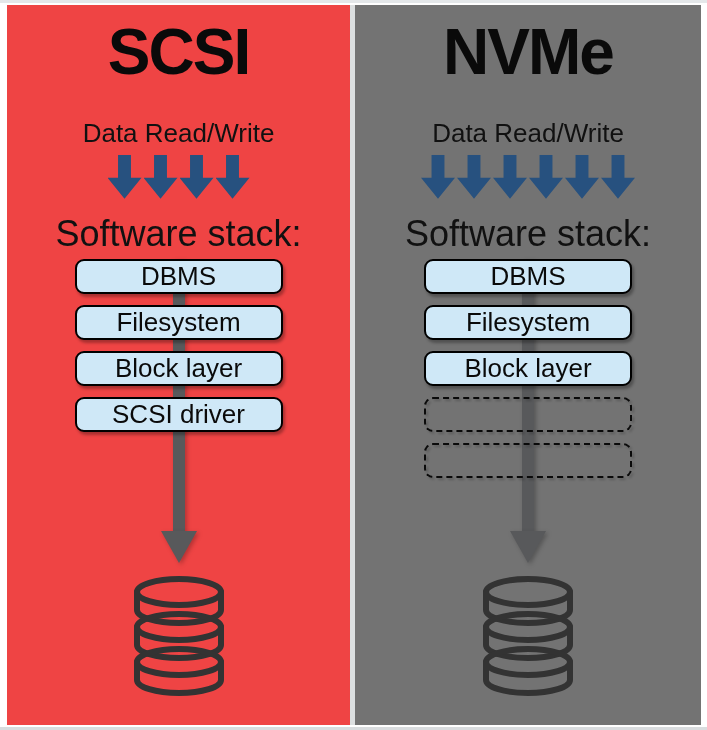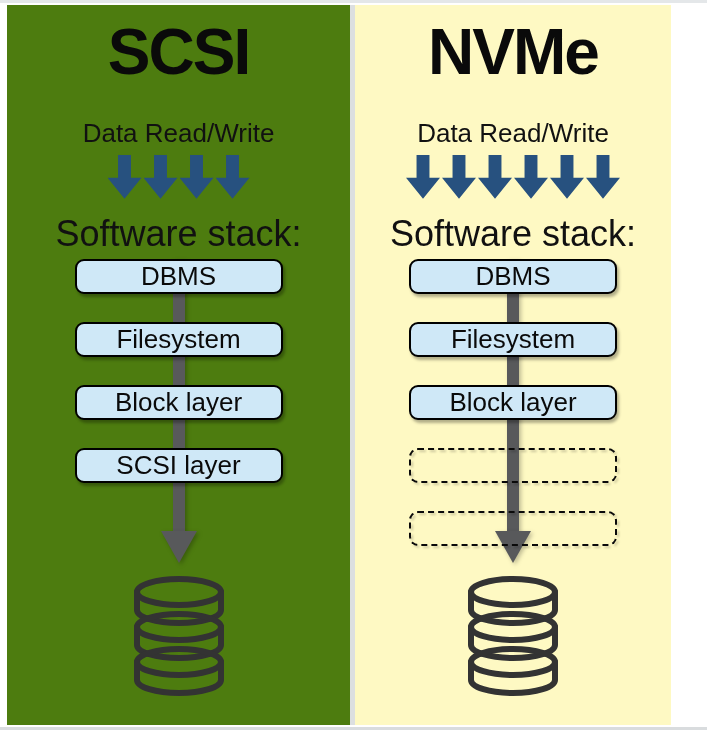--- a/index.html
+++ b/index.html
@@ -9,39 +9,39 @@
   }
   .frame{
     position:relative;width:707px;height:730px;box-sizing:border-box;
     border-top:3px solid #e4e7e9;border-bottom:3px solid #d9dcde;background:#ffffff;
   }
   .divider{position:absolute;top:2px;left:350px;width:5px;height:720px;background:#dcdfe0;}
   .panel{
     position:absolute;top:2px;height:720px;
     display:flex;flex-direction:column;align-items:center;
   }
-  .panel-left{left:7px;width:343px;background:#4d7c0f;}
-  .panel-right{left:355px;width:316px;background:#fef9c3;}
+  .panel-left{left:7px;width:343px;background:#ef4444;}
+  .panel-right{left:355px;width:346px;background:#737373;}
 
   .panel-title{
     margin:14px 0 0 0;font-size:64px;font-weight:700;letter-spacing:-2px;
     line-height:1.05;color:#0a0a0a;
   }
   .flow-label{margin-top:33px;font-size:26px;line-height:1.1;color:#111;}
   .arrow-row{margin-top:7px;display:flex;align-items:flex-start;height:44px;}
   .blue-arrow{
     width:34px;height:44px;margin:0 1px;background:#27517f;
     clip-path:polygon(31% 0,69% 0,69% 52%,100% 52%,50% 100%,0 52%,31% 52%);
     filter:drop-shadow(3px 3px 2px rgba(0,0,0,0.35));
   }
   .stack-label{margin-top:14px;font-size:36px;color:#111;}
 
   .stack{
     margin-top:4px;position:relative;width:208px;height:302px;
-    display:flex;flex-direction:column;gap:28px;
+    display:flex;flex-direction:column;gap:11px;
   }
   .stack-shaft{
     position:absolute;z-index:0;top:0;left:calc(50% - 6px);width:12px;height:274px;
     background:#58595b;filter:drop-shadow(2px 2px 2px rgba(0,0,0,0.25));
   }
   .stack-arrowhead{
     position:absolute;z-index:0;top:272px;left:calc(50% - 18px);width:0;height:0;
     border-left:18px solid transparent;border-right:18px solid transparent;
     border-top:32px solid #58595b;filter:drop-shadow(2px 2px 2px rgba(0,0,0,0.25));
   }
@@ -83,21 +83,21 @@
       <div class="layer" data-style="solid">
           <span>DBMS</span>
         </div>
       <div class="layer" data-style="solid">
           <span>Filesystem</span>
         </div>
       <div class="layer" data-style="solid">
           <span>Block layer</span>
         </div>
       <div class="layer" data-style="solid">
-          <span>SCSI layer</span>
+          <span>SCSI driver</span>
         </div>
     </div>
 
     <svg class="db-icon" width="104" height="122" viewBox="0 0 104 122" fill="none">
       <g stroke="#333333" stroke-width="6" stroke-linejoin="round" stroke-linecap="round">
         <ellipse cx="52" cy="17" rx="42" ry="13"></ellipse>
         <path d="M10 17 v18 a42 13 0 0 0 84 0 v-18"></path>
         <ellipse cx="52" cy="52" rx="42" ry="13"></ellipse>
         <path d="M10 52 v18 a42 13 0 0 0 84 0 v-18"></path>
         <ellipse cx="52" cy="87" rx="42" ry="13"></ellipse>

